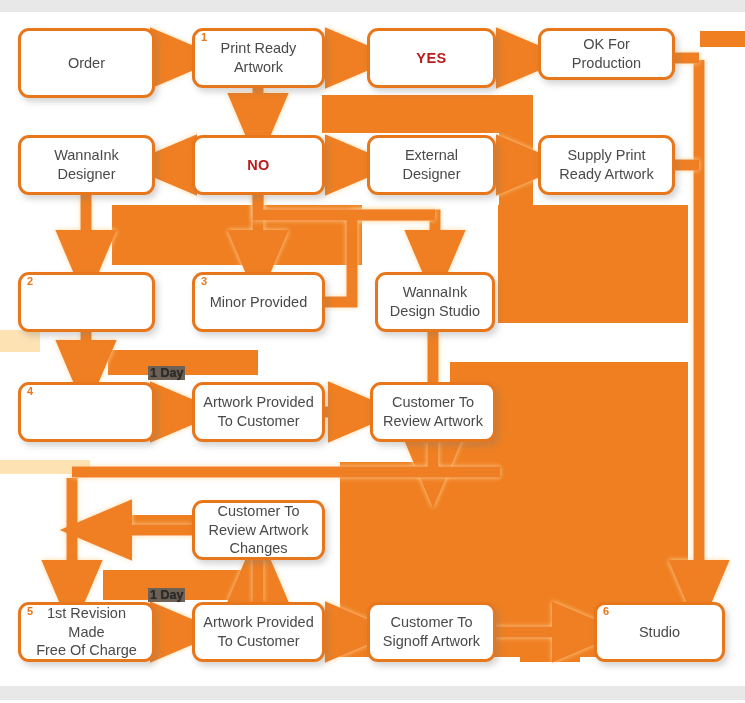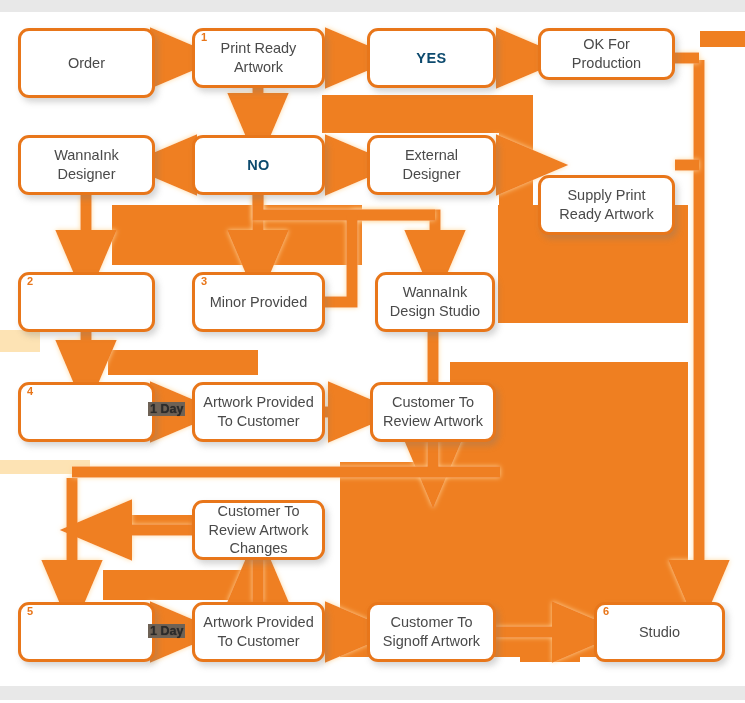--- a/index.html
+++ b/index.html
@@ -34,41 +34,40 @@
     justify-content:center;
     text-align:center;
     color:#4a4a4a;
     font-size:14.5px;
     line-height:1.28;
     box-shadow:3px 4px 6px rgba(120,120,120,0.32);
     padding:4px 6px;
     z-index:5;
   }
   .node .label{display:block;white-space:pre-line;}
-  .node.bold .label{font-weight:bold;color:#0c4a6e;letter-spacing:.5px;}
+  .node.bold .label{font-weight:bold;color:#b91c1c;letter-spacing:.5px;}
   .badge{
     position:absolute;
     left:6px;top:1px;
     font-size:11px;
     font-weight:bold;
     color:#e8761a;
     line-height:1;
   }
 
   .daytag{
     position:absolute;
     z-index:9;
     font-size:12.5px;
     font-weight:bold;
     color:#2b2b2b;
     background:#6e6256;
     padding:0 2px;
     white-space:nowrap;
     text-shadow:0 0 1px rgba(0,0,0,.5);
-    margin-top:36px;
   }
 </style>
 </head>
 <body>
 
 <div id="stage">
 
   <div class="grayband top"></div>
 
   <div class="blob" style="left:322px;top:95px;width:210px;height:38px;"></div>
@@ -165,21 +164,21 @@
       <div class="node" style="left: 18px; top: 135px; width: 137px; height: 60px;">
         <span class="label">WannaInk
 Designer</span>
       </div>
       <div class="node bold" style="left: 192px; top: 135px; width: 133px; height: 60px;">
         <span class="label">NO</span>
       </div>
       <div class="node" style="left: 367px; top: 135px; width: 129px; height: 60px;">
         <span class="label">External Designer</span>
       </div>
-      <div class="node" style="left: 538px; top: 135px; width: 137px; height: 60px; margin-top: 40px;">
+      <div class="node" style="left: 538px; top: 135px; width: 137px; height: 60px;">
         <span class="label">Supply Print
 Ready Artwork</span>
       </div>
       <div class="node" style="left: 18px; top: 272px; width: 137px; height: 60px;">
         <span class="badge">2</span>
       </div>
       <div class="node" style="left: 192px; top: 272px; width: 133px; height: 60px;">
         <span class="badge">3</span>
         <span class="label">Minor Provided</span>
       </div>
@@ -198,20 +197,22 @@
         <span class="label">Customer To
 Review Artwork</span>
       </div>
       <div class="node" style="left: 192px; top: 500px; width: 133px; height: 60px;">
         <span class="label">Customer To
 Review Artwork
 Changes</span>
       </div>
       <div class="node" style="left: 18px; top: 602px; width: 137px; height: 60px;">
         <span class="badge">5</span>
+        <span class="label">1st Revision Made
+Free Of Charge</span>
       </div>
       <div class="node" style="left: 192px; top: 602px; width: 133px; height: 60px;">
         <span class="label">Artwork Provided
 To Customer</span>
       </div>
       <div class="node" style="left: 367px; top: 602px; width: 129px; height: 60px;">
         <span class="label">Customer To
 Signoff Artwork</span>
       </div>
       <div class="node" style="left: 594px; top: 602px; width: 131px; height: 60px;">

